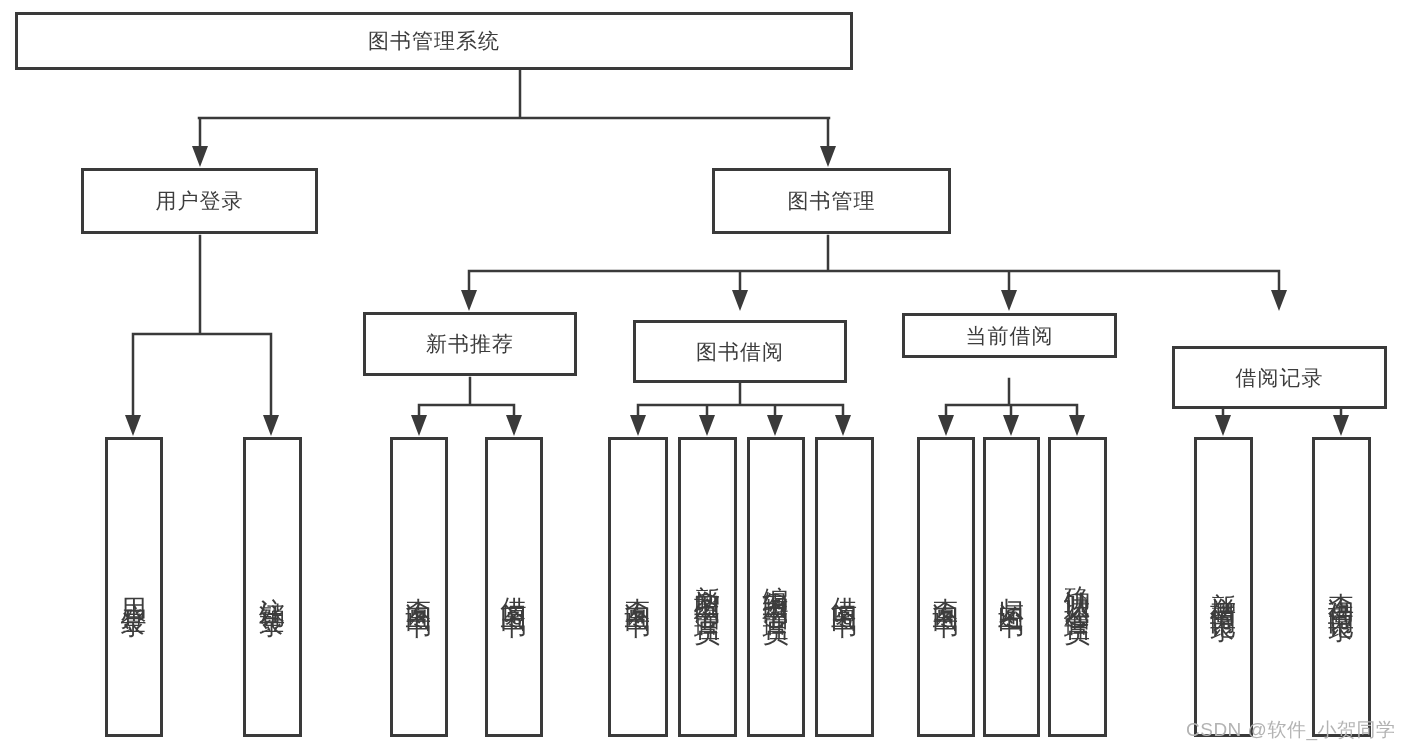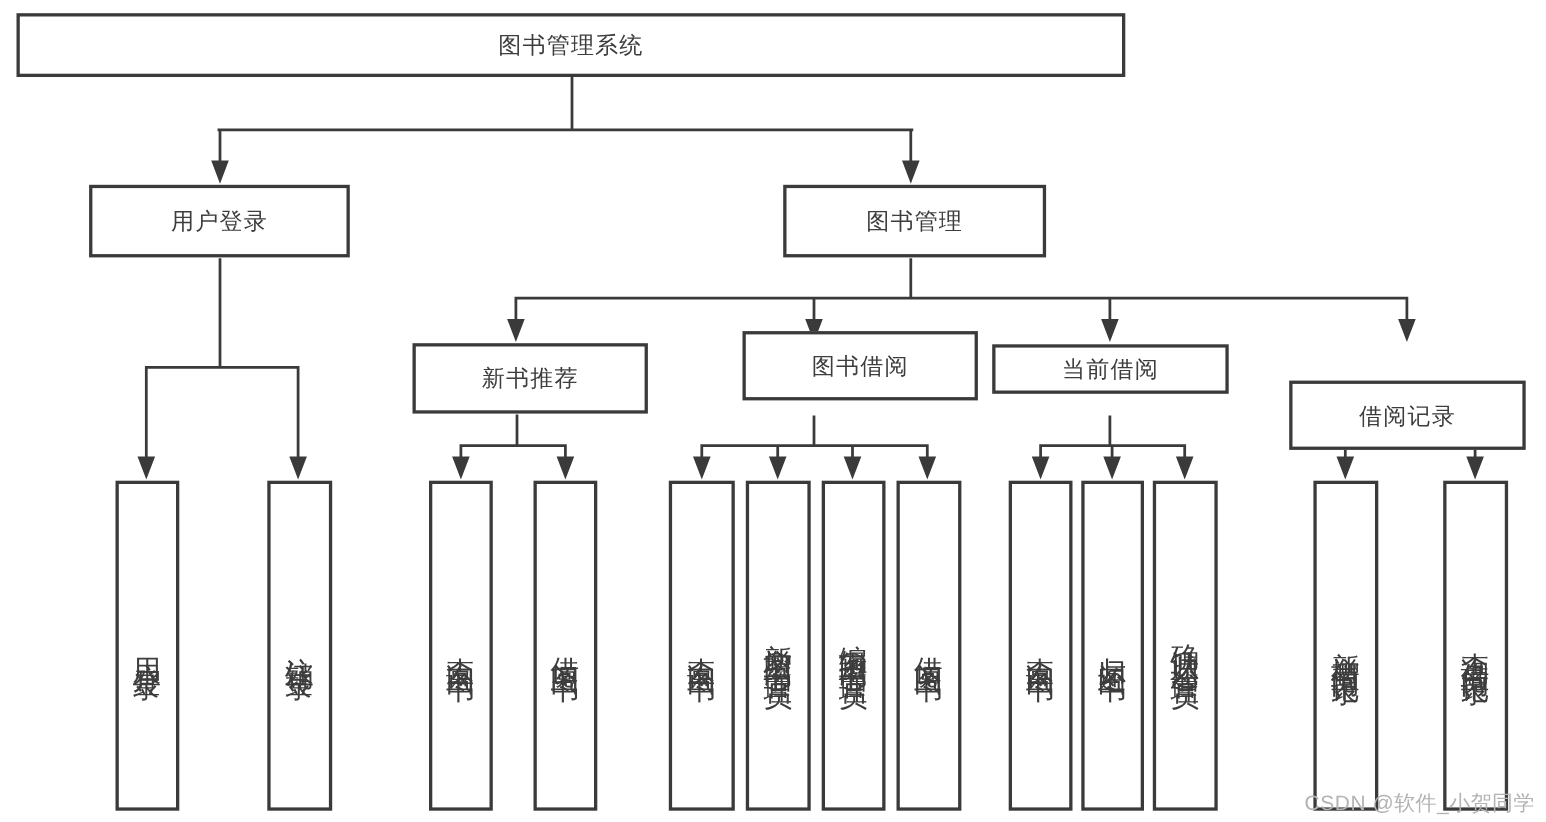--- a/index.html
+++ b/index.html
@@ -20,25 +20,25 @@
     position:absolute; top:437px; height:300px; box-sizing:border-box;
     border:3px solid #3a3a3a; background:#ffffff;
     display:flex; align-items:center; justify-content:center; z-index:2;
   }
   .vtext {
     writing-mode:vertical-rl; text-orientation:mixed;
     font-size:26px; line-height:1; letter-spacing:5px; color:#3d3d3d;
     white-space:nowrap;
   }
   
-  #n-root { left:15px;  top:12px;  width:1008px; height:58px; }
+  #n-root { left:15px;  top:12px;  width:838px; height:58px; }
   #n-l1a  { left:81px;  top:168px; width:237px;  height:66px; }
   #n-l1b  { left:712px; top:168px; width:239px;  height:66px; }
-  #n-l2a  { left:363px; top:312px; width:214px;  height:64px;margin-left:12px; }
-  #n-l2b  { left:633px; top:301px; width:214px;  height:63px;margin-left:42px; }
+  #n-l2a  { left:363px; top:312px; width:214px;  height:64px; }
+  #n-l2b  { left:633px; top:320px; width:214px;  height:63px; }
   #n-l2c  { left:902px; top:313px; width:215px;  height:45px; }
   #n-l2d  { left:1172px;top:313px; width:215px;  height:63px;margin-top:33px; }
   
   #lf1  { left:105px;  width:58px; }
   #lf2  { left:243px;  width:59px; }
   #lf3  { left:390px;  width:58px; }
   #lf4  { left:485px;  width:58px; }
   #lf5  { left:608px;  width:60px; }
   #lf6  { left:678px;  width:59px; }
   #lf7  { left:747px;  width:58px; }

